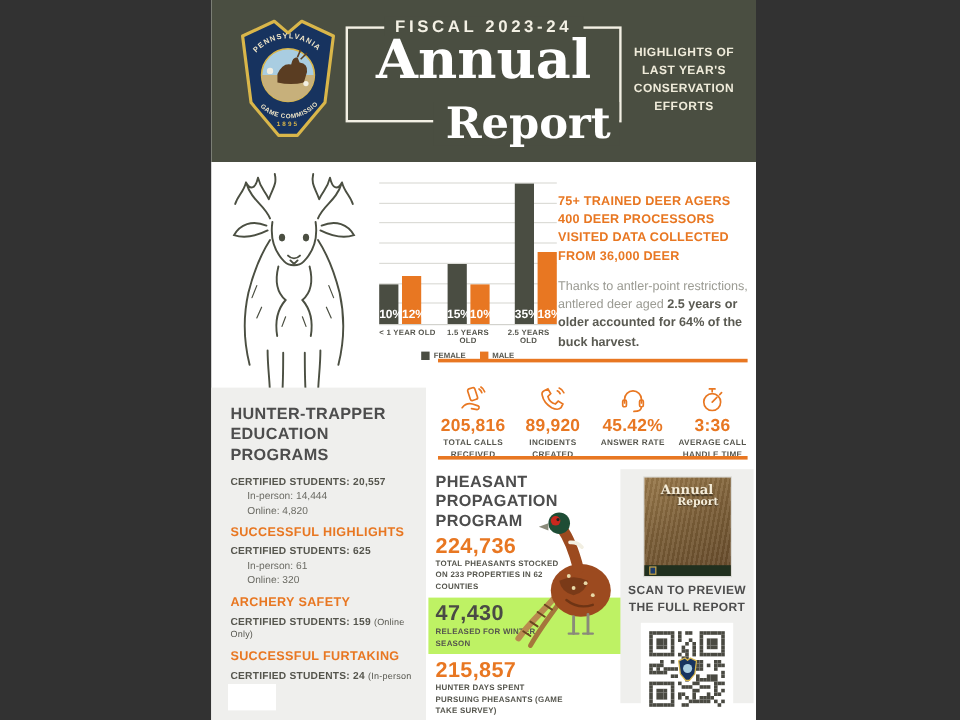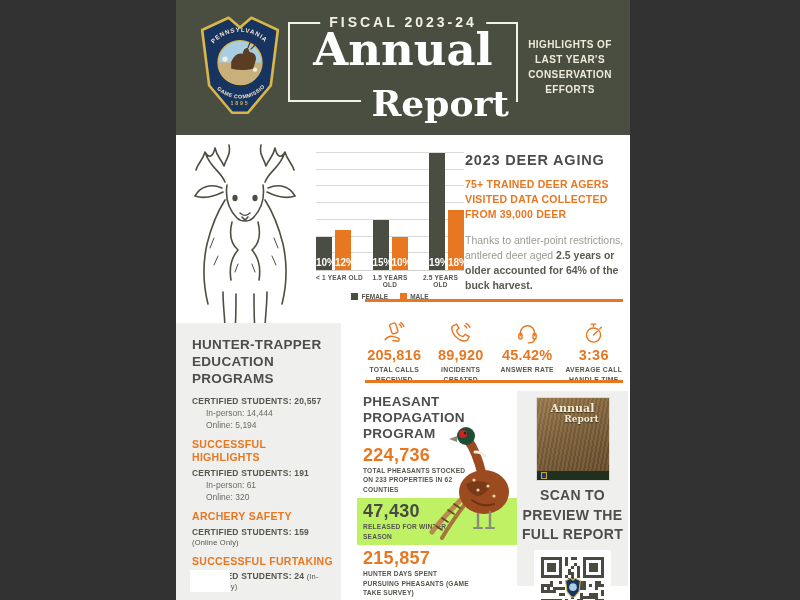--- a/index.html
+++ b/index.html
@@ -47,21 +47,21 @@
   .rule-bot{top:380px;}
   .dispatch-title{position:absolute;left:189px;top:305px;width:258px;text-align:center;font-size:13px;
     font-weight:bold;letter-spacing:1.5px;color:#4d4d4d;white-space:pre-wrap;}
   .dispatch-stats{position:absolute;left:185px;top:321px;width:266px;display:flex;}
   .stat{flex:1;text-align:center;}
   .stat svg{width:25px;height:25px;display:block;margin:0 auto;}
   .stat-value{font-size:14.5px;font-weight:bold;color:#E87722;margin-top:1px;letter-spacing:0.2px;}
   .stat-label{font-size:6.8px;font-weight:bold;color:#55554d;margin-top:2px;line-height:1.5;letter-spacing:0.3px;}
 
   
-  .edu{position:absolute;left:0;top:323px;width:165px;height:277px;background:#EFEFED;
+  .edu{position:absolute;left:0;top:323px;width:179px;height:277px;background:#EFEFED;
     padding:14px 8px 0 16px;box-sizing:border-box;}
   .edu-title{font-size:13.5px;font-weight:bold;color:#4d4d4d;line-height:1.25;letter-spacing:0.3px;}
   .program{margin-top:8px;}
   .program-name{font-size:10.5px;font-weight:bold;color:#E87722;line-height:1.3;letter-spacing:0.3px;}
   .certified{font-size:8.5px;font-weight:bold;color:#55554d;margin-top:3px;letter-spacing:0.2px;}
   .certified .note{font-weight:normal;font-size:7.5px;}
   .detail{font-size:8.5px;color:#6b6b64;margin-left:14px;margin-top:2px;}
   .white-box{position:absolute;left:14px;top:570px;width:40px;height:22px;background:#fff;}
 
   
@@ -80,21 +80,21 @@
     text-align:center;padding-top:7px;box-sizing:border-box;}
   .cover{width:72px;height:82px;margin:0 auto;position:relative;
     background:linear-gradient(155deg,#9a7a4c 0%,#7c5f38 45%,#64492a 100%);box-shadow:0 0 0 1px #d9d9d5;}
   .cover:before{content:"";position:absolute;inset:0;
     background:repeating-linear-gradient(100deg,rgba(255,255,255,0.07) 0 2px,rgba(0,0,0,0.06) 2px 4px);}
   .cover-title{position:relative;padding-top:5px;font-family:"DejaVu Serif",serif;font-weight:bold;
     color:#f4ecd8;font-size:11px;line-height:1.1;text-shadow:0 1px 1px rgba(0,0,0,0.5);}
   .cover-title .t2{display:block;font-size:9px;padding-left:18px;}
   .cover-band{position:absolute;bottom:0;left:0;width:100%;height:9px;background:#20301f;}
   .cover-band i{position:absolute;left:4px;top:1px;width:6px;height:7px;background:#1c3c6e;border:1px solid #caa63f;box-sizing:border-box;}
-  .scan{font-size:14px;font-weight:bold;color:#4d4d4d;margin-top:6px;line-height:1.4;letter-spacing:0.3px;}
+  .scan{font-size:10px;font-weight:bold;color:#4d4d4d;margin-top:6px;line-height:1.4;letter-spacing:0.3px;}
   .qr{width:77px;height:77px;background:#fff;margin:5px auto 0;position:relative;padding:7px;box-sizing:border-box;}
   .qr-grid{position:relative;width:63px;height:63px;}
   .qr-grid i{position:absolute;width:3px;height:3px;background:#4a4a42;}
   .qr-logo{position:absolute;left:50%;top:50%;transform:translate(-50%,-50%);width:18px;height:21px;}
 </style>
 </head>
 <body>
 
 <div class="stage">
   <div class="content">
@@ -168,21 +168,21 @@
             <div class="grp-bars">
               <div class="bar" style="height: 50.25px; background: rgb(74, 77, 66);">
                 <span class="bar-label">15%</span>
               </div>
               <div class="bar" style="height: 33.5px; background: rgb(232, 119, 34);">
                 <span class="bar-label">10%</span>
               </div>
             </div>
             <div class="grp-bars">
               <div class="bar" style="height: 117.25px; background: rgb(74, 77, 66);">
-                <span class="bar-label">19%</span>
+                <span class="bar-label">35%</span>
               </div>
               <div class="bar" style="height: 60.3px; background: rgb(232, 119, 34);">
                 <span class="bar-label">18%</span>
               </div>
             </div>
           </div>
       </div>
       <div class="cats">
           <div class="cat-label">&lt; 1 YEAR OLD</div>
           <div class="cat-label">1.5 YEARS OLD</div>
@@ -194,25 +194,25 @@
             <span>FEMALE</span>
           </div>
           <div class="legend-item">
             <span class="legend-swatch" style="background: rgb(232, 119, 34);"></span>
             <span>MALE</span>
           </div>
         </div>
     </div>
 
     <div class="deer-text">
-      <div class="da-title">2023 DEER AGING</div>
       <div class="da-orange">
         <div>75+ TRAINED DEER AGERS</div>
+        <div>400 DEER PROCESSORS</div>
         <div>VISITED DATA COLLECTED</div>
-        <div>FROM 39,000 DEER</div>
+        <div>FROM 36,000 DEER</div>
       </div>
       <div class="da-para"><span>Thanks to antler-point restrictions, antlered deer aged </span><b>2.5 years or older accounted for 64% of the buck harvest.</b></div>
     </div>
 
     <div class="rule rule-top"></div>
     <div class="dispatch-stats">
       <div class="stat">
         <svg viewBox="0 0 32 32">
             <g fill="none" stroke="#E87722" stroke-width="1.8" stroke-linecap="round">
           <rect x="11" y="3" width="8" height="13" rx="2" transform="rotate(-18 15 9)"></rect>
@@ -257,26 +257,26 @@
       </div>
     </div>
     <div class="rule rule-bot"></div>
 
     <div class="edu">
       <div class="edu-title">HUNTER-TRAPPER EDUCATION PROGRAMS</div>
 
       <div class="program">
         <div class="certified"><span>CERTIFIED STUDENTS: 20,557</span></div>
         <div class="detail">In-person: 14,444</div>
-        <div class="detail">Online: 5,194</div>
+        <div class="detail">Online: 4,820</div>
       </div>
 
       <div class="program">
         <div class="program-name">SUCCESSFUL HIGHLIGHTS</div>
-        <div class="certified"><span>CERTIFIED STUDENTS: 191</span></div>
+        <div class="certified"><span>CERTIFIED STUDENTS: 625</span></div>
         <div class="detail">In-person: 61</div>
         <div class="detail">Online: 320</div>
       </div>
 
       <div class="program">
         <div class="program-name">ARCHERY SAFETY</div>
         <div class="certified"><span>CERTIFIED STUDENTS: 159</span> <span class="note">(Online Only)</span></div>
       </div>
 
       <div class="program">

